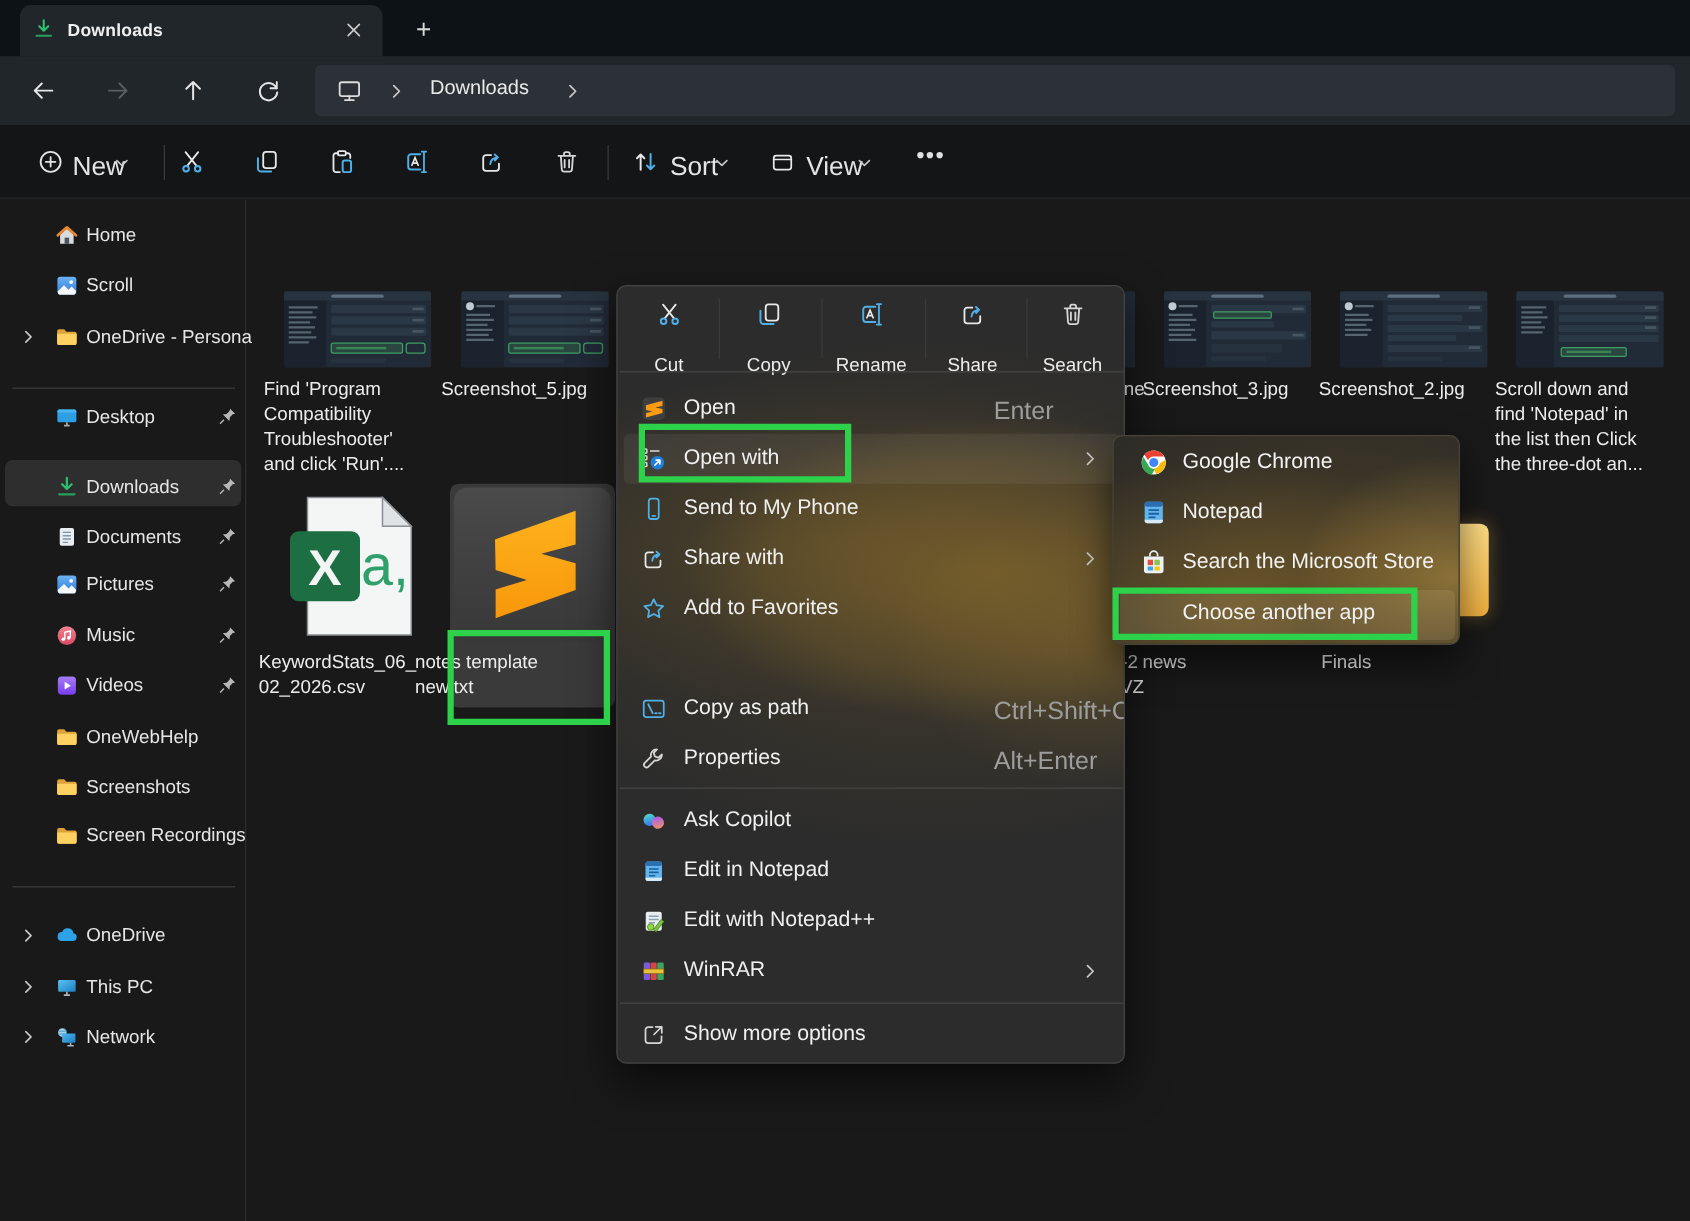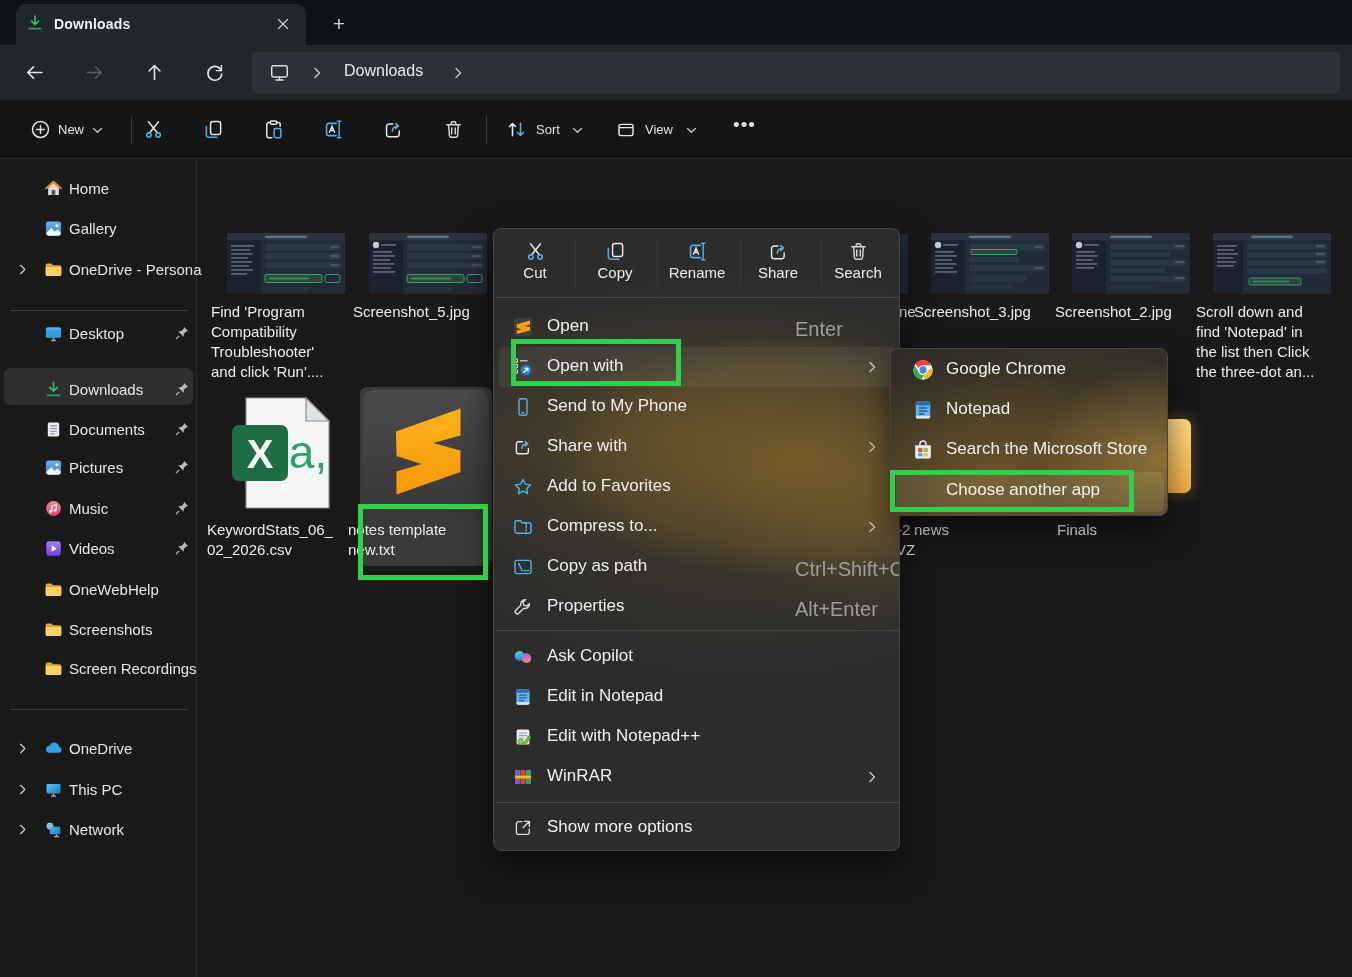--- a/index.html
+++ b/index.html
@@ -10,21 +10,21 @@
 svg{display:block}
 
 #titlebar{left:0;top:0;width:1352px;height:45px;background:#0d1216}
 #tab{left:16px;top:4px;width:290px;height:41px;background:#21262b;border-radius:9px 9px 0 0;}
 #tab .tname{position:absolute;left:38px;top:12px;font-size:14px;font-weight:700;color:#f0f0f0;letter-spacing:.2px}
 #plus{left:326px;top:11px;width:26px;height:26px;color:#d8d8d8;font-size:21px;text-align:center;line-height:25px;font-weight:400}
 #addrbar{left:0;top:45px;width:1352px;height:55px;background:#21262b}
 #crumb{left:252px;top:7px;width:1088px;height:41px;background:#2b3136;border-radius:5px}
 #crumb .ct{position:absolute;left:92px;top:10px;font-size:16px;color:#eaeaea}
 #cmdbar{left:0;top:100px;width:1352px;height:59px;background:#131517;border-bottom:1px solid #262626}
-.cmdtxt{font-size:13px;color:#e4e4e4}
+.cmdtxt{font-size:21px;color:#e4e4e4}
 .vsep{width:1px;background:#3a3a3a}
 
 #side{left:0;top:160px;width:197px;height:817px;background:#191919;border-right:1px solid #2e2e2e}
 .sitem{position:absolute;left:0;width:197px;height:36px}
 .sitem .lbl{position:absolute;left:69px;top:9px;font-size:15px;color:#e6e6e6;white-space:nowrap}
 .sitem .ic{position:absolute;left:44px;top:8px;width:19px;height:19px}
 .sitem .chev{position:absolute;left:16px;top:11px;width:13px;height:13px}
 .sitem .pin{position:absolute;left:174px;top:9px;width:16px;height:16px}
 .ssep{position:absolute;left:10px;width:178px;height:1px;background:#3b3b3b}
 #selpill{left:4px;top:371px;width:189px;height:37px;background:#2e2e2e;border-radius:6px}
@@ -41,21 +41,21 @@
   radial-gradient(420px 250px at 255px 245px,rgba(160,120,35,.18),rgba(160,120,35,0) 82%),
   radial-gradient(220px 150px at 392px 285px,rgba(190,145,45,.22),rgba(190,145,45,0) 78%)}
 .mi{position:absolute;left:5px;width:397px;height:40px}
 .mi .mic{position:absolute;left:14px;top:10px;width:20px;height:20px}
 .mi .mlbl{position:absolute;left:48px;top:9px;font-size:17px;color:#f0f0f0;white-space:nowrap}
 .mi .msc{position:absolute;left:296px;top:11px;font-size:20px;color:#9d9d9d}
 .mi .mch{position:absolute;right:17px;top:13px;width:14px;height:14px}
 .msep{position:absolute;left:2px;width:403px;height:1px;background:#454545}
 .ibtn{position:absolute;top:8px;width:72px;height:58px;text-align:center}
 .ibtn svg{margin:4px auto 0}
-.ibtn .blb{font-size:15px;color:#ededed;margin-top:2px}
+.ibtn .blb{font-size:15px;color:#ededed;margin-top:22px}
 #submenu{left:890px;top:348px;width:278px;height:168px;background:#2b2a27;border:1px solid #4a4538;
  border-radius:8px;box-shadow:0 14px 30px rgba(0,0,0,.55);overflow:hidden}
 #submenu .tint{position:absolute;left:0;top:0;width:100%;height:100%;
  background:
   radial-gradient(250px 150px at 95px 138px,rgba(200,150,45,.34),rgba(200,150,45,0) 80%),
   radial-gradient(160px 125px at 272px 112px,rgba(255,200,80,.40),rgba(255,200,80,0) 78%),
   radial-gradient(300px 200px at 175px 95px,rgba(170,125,40,.20),rgba(170,125,40,0) 82%)}
 .smi{position:absolute;left:5px;width:268px;height:40px}
 .smi .mic{position:absolute;left:16px;top:9px;width:22px;height:22px}
 .smi .mlbl{position:absolute;left:50px;top:9px;font-size:17px;color:#f2f2f2;white-space:nowrap}
@@ -191,21 +191,21 @@
         <defs>
           <linearGradient id="gp1" x1="0" y1="0" x2="0" y2="1">
             <stop offset="0" stop-color="#6cb2f5"></stop>
             <stop offset="1" stop-color="#2f7bd9"></stop>
           </linearGradient>
         </defs>
         <rect x="2" y="2.5" width="16" height="15" rx="2.6" fill="url(#gp1)"></rect>
         <circle cx="13.6" cy="7" r="1.6" fill="#fff"></circle>
         <path d="M2.3 14.8 L7.6 9.6 l3.8 3.8 2.6-2.6 3.7 3.7 v.6 a2.6 2.6 0 0 1-2.6 2.6 H4.9 a2.6 2.6 0 0 1-2.6-2.6z" fill="#f5f8fb"></path>
       </svg>
-   <span class="lbl">Gallery</span>
+   <span class="lbl">Scroll</span>
     </div>
  <div class="sitem" style="top:92px">
    <svg class="chev" viewBox="0 0 14 14" fill="none" stroke="#c9c9c9" stroke-width="1.4" stroke-linecap="round" stroke-linejoin="round">
         <path d="M5 2.5 L9.5 7 L5 11.5"></path>
       </svg>
    <svg class="ic" viewBox="0 0 20 20">
         <path fill="#dfa23b" d="M1.8 5.2 a1.6 1.6 0 0 1 1.6-1.6 h4.3 l1.9 2 h7 a1.6 1.6 0 0 1 1.6 1.6 v8 a1.6 1.6 0 0 1-1.6 1.6 H3.4 a1.6 1.6 0 0 1-1.6-1.6z"></path>
         <path fill="#ffd161" d="M1.8 7.4 h16.4 v7.8 a1.6 1.6 0 0 1-1.6 1.6 H3.4 a1.6 1.6 0 0 1-1.6-1.6z"></path>
       </svg>
    <span class="lbl">OneDrive - Persona</span>
@@ -551,21 +551,21 @@
  <div class="abs" style="left:363px;top:390px;width:126px;height:124px;border-radius:11px;background:linear-gradient(#4a4a4a,#383838)"></div>
  <svg class="abs" style="left:393px;top:402px" width="68" height="98" viewBox="0 0 68 98">
   <defs>
         <linearGradient id="subg" x1="0" y1="0" x2="0" y2="1">
           <stop offset="0" stop-color="#ffb21d"></stop>
           <stop offset="1" stop-color="#f7980a"></stop>
         </linearGradient>
       </defs>
   <path fill="url(#subg)" d="M3 29.5 L67.5 6.5 L67.5 33.5 L40 41 L67.5 48.5 L67.5 70 L3.5 92.5 L3.5 69.5 L28.5 62 L3.5 54 Z"></path>
  </svg>
- <div class="cap" style="left:348px;top:520px;width:152px">notes template
+ <div class="cap" style="left:332px;top:520px;width:152px">notes template
 new.txt</div>
 
  <div class="cap" style="left:897px;top:520px;width:22px;text-align:left">-2</div>
  <div class="cap" style="left:896px;top:540px;width:24px;text-align:left">VZ</div>
  <div class="cap" style="left:914px;top:520px;width:152px">news</div>
  <div class="abs" style="left:1167px;top:419px;width:24px;height:74px;background:linear-gradient(#ffdd85,#efae3e);border-radius:0 7px 7px 0;box-shadow:0 0 13px 3px rgba(235,180,70,.24)"></div>
  <div class="cap" style="left:1057px;top:520px;width:152px">Finals</div>
 </div>
 <div class="abs" id="menu">
  <div class="tint"></div>
@@ -656,30 +656,20 @@
    <span class="mlbl">Share with</span>
    <svg class="mch" viewBox="0 0 14 14" fill="none" stroke="#c9c9c9" stroke-width="1.4" stroke-linecap="round" stroke-linejoin="round">
         <path d="M5 2.5 L9.5 7 L5 11.5"></path>
       </svg>
     </div>
  <div class="mi" style="top:238px">
    <svg class="mic" viewBox="0 0 20 20" fill="none" stroke="#4fb0e8" stroke-width="1.4" stroke-linejoin="round">
         <path d="M10 2.4 L12.3 7.1 L17.5 7.9 L13.7 11.5 L14.6 16.7 L10 14.2 L5.4 16.7 L6.3 11.5 L2.5 7.9 L7.7 7.1 Z"></path>
       </svg>
    <span class="mlbl">Add to Favorites</span>
-    </div>
- <div class="mi" style="top:278px">
-   <svg class="mic" viewBox="0 0 20 20" fill="none" stroke="#4fb0e8" stroke-width="1.4" stroke-linecap="round">
-        <path d="M2 5.4 A1.6 1.6 0 0 1 3.6 3.8 H7.4 L9.2 5.8 H16.4 A1.6 1.6 0 0 1 18 7.4 V14.6 A1.6 1.6 0 0 1 16.4 16.2 H3.6 A1.6 1.6 0 0 1 2 14.6z"></path>
-        <path d="M13.2 5.8 V7.4 M13.2 9 V10.6 M13.2 12.2 V13.8" stroke-width="1.5"></path>
-      </svg>
-   <span class="mlbl">Compress to...</span>
-   <svg class="mch" viewBox="0 0 14 14" fill="none" stroke="#c9c9c9" stroke-width="1.4" stroke-linecap="round" stroke-linejoin="round">
-        <path d="M5 2.5 L9.5 7 L5 11.5"></path>
-      </svg>
     </div>
  <div class="mi" style="top:318px">
    <svg class="mic" viewBox="0 0 20 20" fill="none" stroke="#4fb0e8" stroke-width="1.4" stroke-linecap="round">
         <rect x="2" y="3.4" width="16" height="13.2" rx="2"></rect>
         <path d="M5.6 6.4 L9.2 13.6"></path>
         <path d="M11.3 13.6 H12.3 M14.3 13.6 H15.3" stroke-width="1.6"></path>
       </svg>
    <span class="mlbl">Copy as path</span>
       <span class="msc">Ctrl+Shift+C</span>
     </div>

